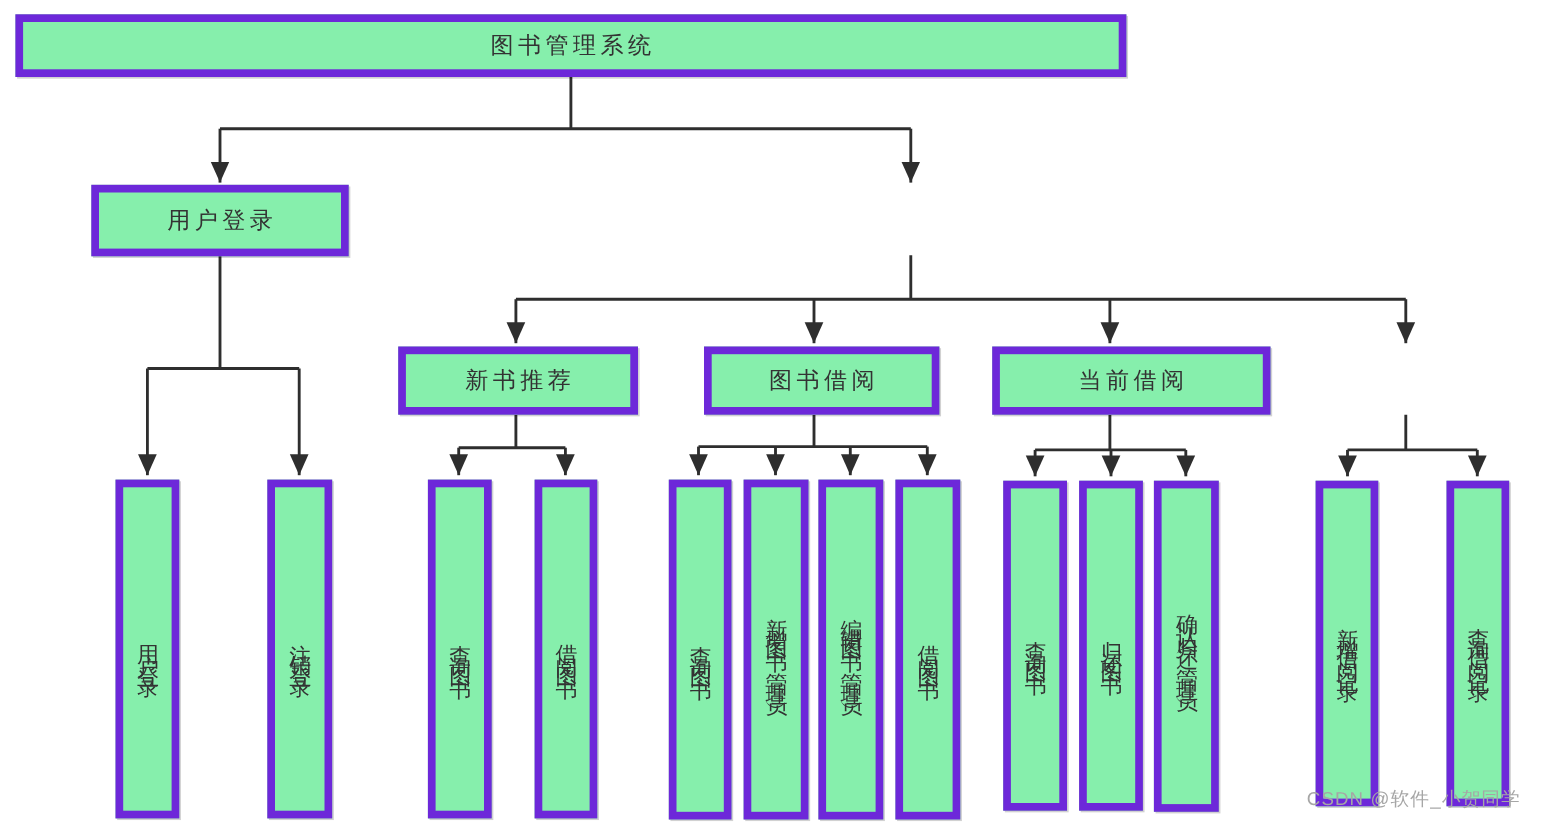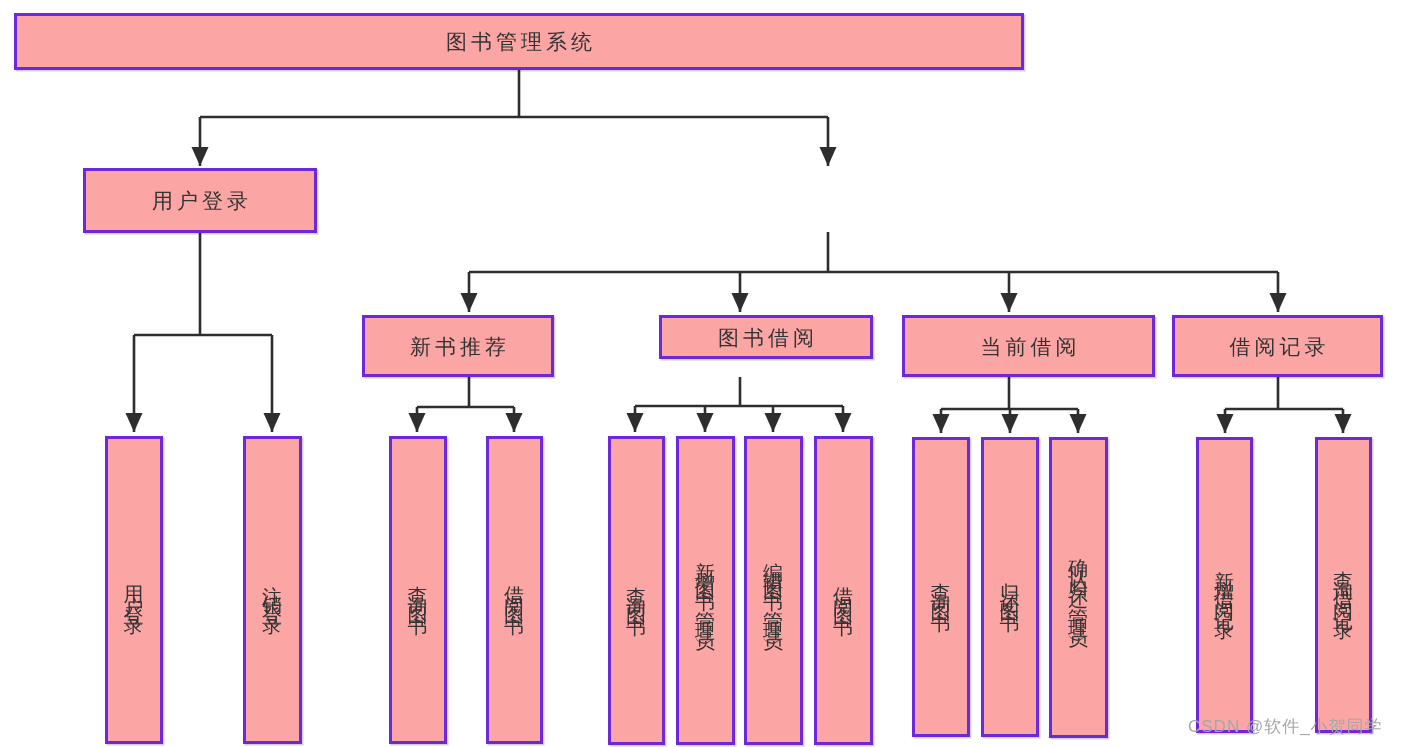--- a/index.html
+++ b/index.html
@@ -7,22 +7,22 @@
     position:relative;
     width:1405px;height:747px;
     background:#ffffff;
     font-family:"Liberation Sans","DejaVu Sans",sans-serif;
     overflow:hidden;
   }
   svg.wires{position:absolute;left:0;top:0;pointer-events:none;}
   .node{
     position:absolute;
     box-sizing:border-box;
-    border:3px solid #6d28d9;
-    background:#fca5a5;
+    border:7px solid #6d28d9;
+    background:#86efac;
     display:flex;align-items:center;justify-content:center;
     color:#333333;
     box-shadow:1.5px 1.5px 0 rgba(0,0,0,0.18);
     z-index:2;
     text-align:center;
   }
   .hnode .lbl{
     font-size:21px;line-height:1;letter-spacing:4px;text-indent:4px;
     white-space:nowrap;
   }
@@ -93,31 +93,28 @@
   </svg>
 
   <div class="node hnode" style="left:14px;top:13px;width:1010px;height:57px">
     <span class="lbl">图书管理系统</span>
   </div>
 
   <div class="node hnode" style="left:83px;top:168px;width:234px;height:65px">
     <span class="lbl">用户登录</span>
   </div>
 
-  <div class="node hnode" style="left:362px;top:315px;width:192px;height:62px">
+  <div class="node hnode" style="left:362px;top:315px;width:218px;height:62px">
     <span class="lbl">新书推荐</span>
   </div>
-  <div class="node hnode" style="left:659px;top:315px;width:214px;height:44px">
+  <div class="node hnode" style="left:640px;top:315px;width:214px;height:62px">
     <span class="lbl">图书借阅</span>
   </div>
   <div class="node hnode" style="left:902px;top:315px;width:253px;height:62px">
     <span class="lbl">当前借阅</span>
-  </div>
-  <div class="node hnode" style="left:1172px;top:315px;width:211px;height:62px">
-    <span class="lbl">借阅记录</span>
   </div>
 
   <div class="node vnode" style="left:105px;top:436px;width:58px;height:308px">
     <span class="vlbl">用户登录</span>
   </div>
   <div class="node vnode" style="left:243px;top:436px;width:59px;height:308px">
     <span class="vlbl">注销登录</span>
   </div>
 
   <div class="node vnode" style="left:389px;top:436px;width:58px;height:308px">

